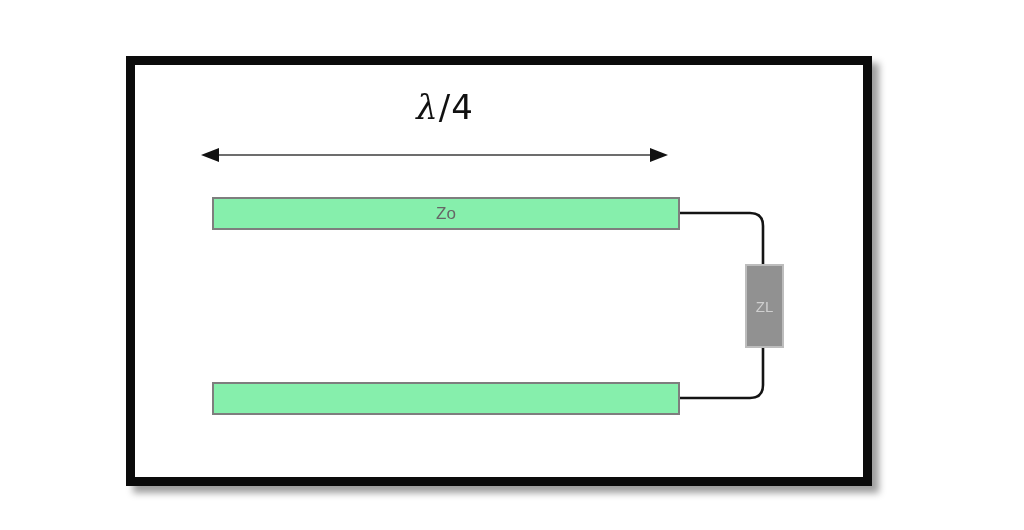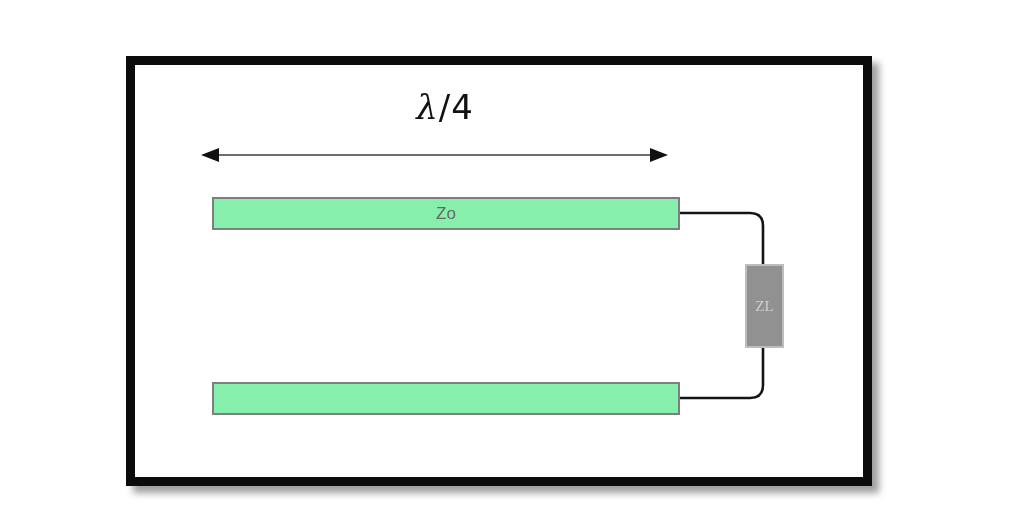--- a/index.html
+++ b/index.html
@@ -84,21 +84,21 @@
     height: 80px;
     background: #919191;
     border: 2px solid #bdbdbd;
     display: flex;
     align-items: center;
     justify-content: center;
   }
   .load-label {
     font-size: 15px;
     color: #cfcfcf;
-    font-family: Liberation Serif, serif;
+    font-family: Liberation Sans, sans-serif;
   }
 </style>
 </head>
 <body>
 
 <div class="stage">
   <div class="frame">
     <div class="inner">
 
       <div class="length-label">

